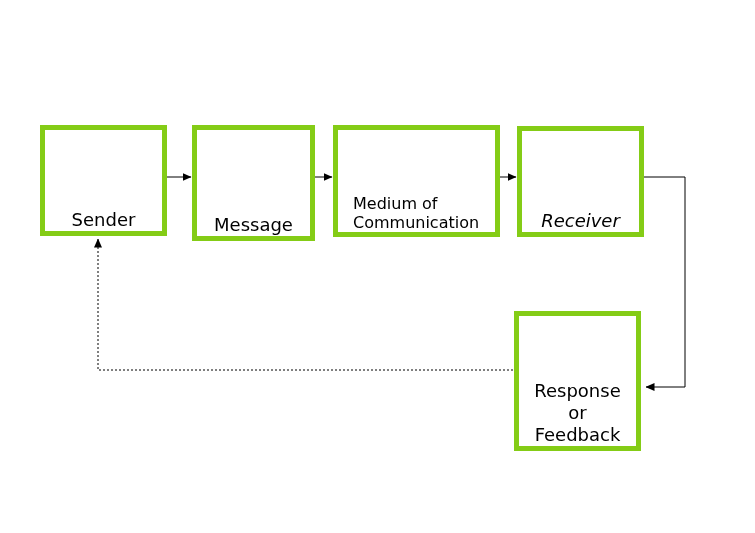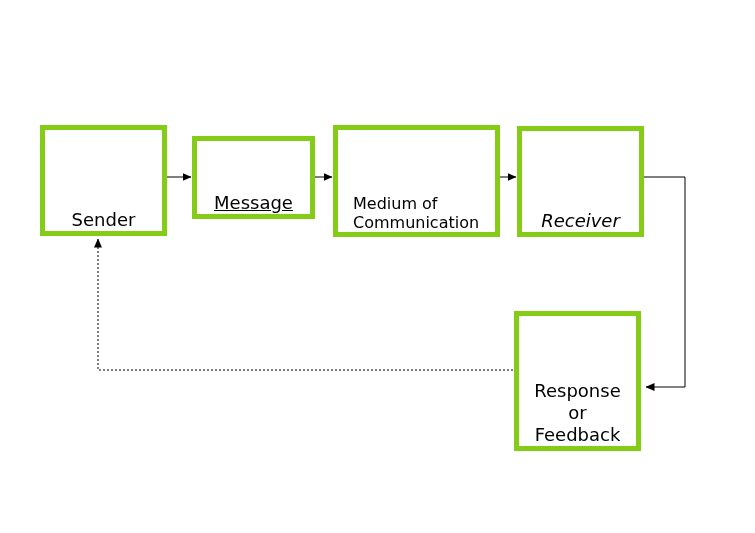--- a/index.html
+++ b/index.html
@@ -32,21 +32,21 @@
     align-items: flex-end;
     justify-content: center;
     text-align: center;
   }
   .node .label {
     white-space: pre-line;
     font-size: 18px;
     line-height: 1.22;
   }
   .node-sender   { left: 40px;  top: 125px; width: 127px; height: 111px; }
-  .node-message  { left: 192px; top: 136px; width: 123px; height: 83px; text-decoration: underline; }
+  .node-message  { left: 192px; top: 125px; width: 123px; height: 116px; }
   .node-medium   { left: 333px; top: 125px; width: 167px; height: 112px;
                    justify-content: flex-start; text-align: left; }
   .node-medium .label { font-size: 16px; line-height: 1.2; padding-left: 15px; }
   .node-receiver { left: 517px; top: 126px; width: 127px; height: 111px; font-style: italic; }
   .node-response { left: 514px; top: 311px; width: 127px; height: 140px; }
 </style>
 </head>
 <body>
 
 <div class="canvas">

